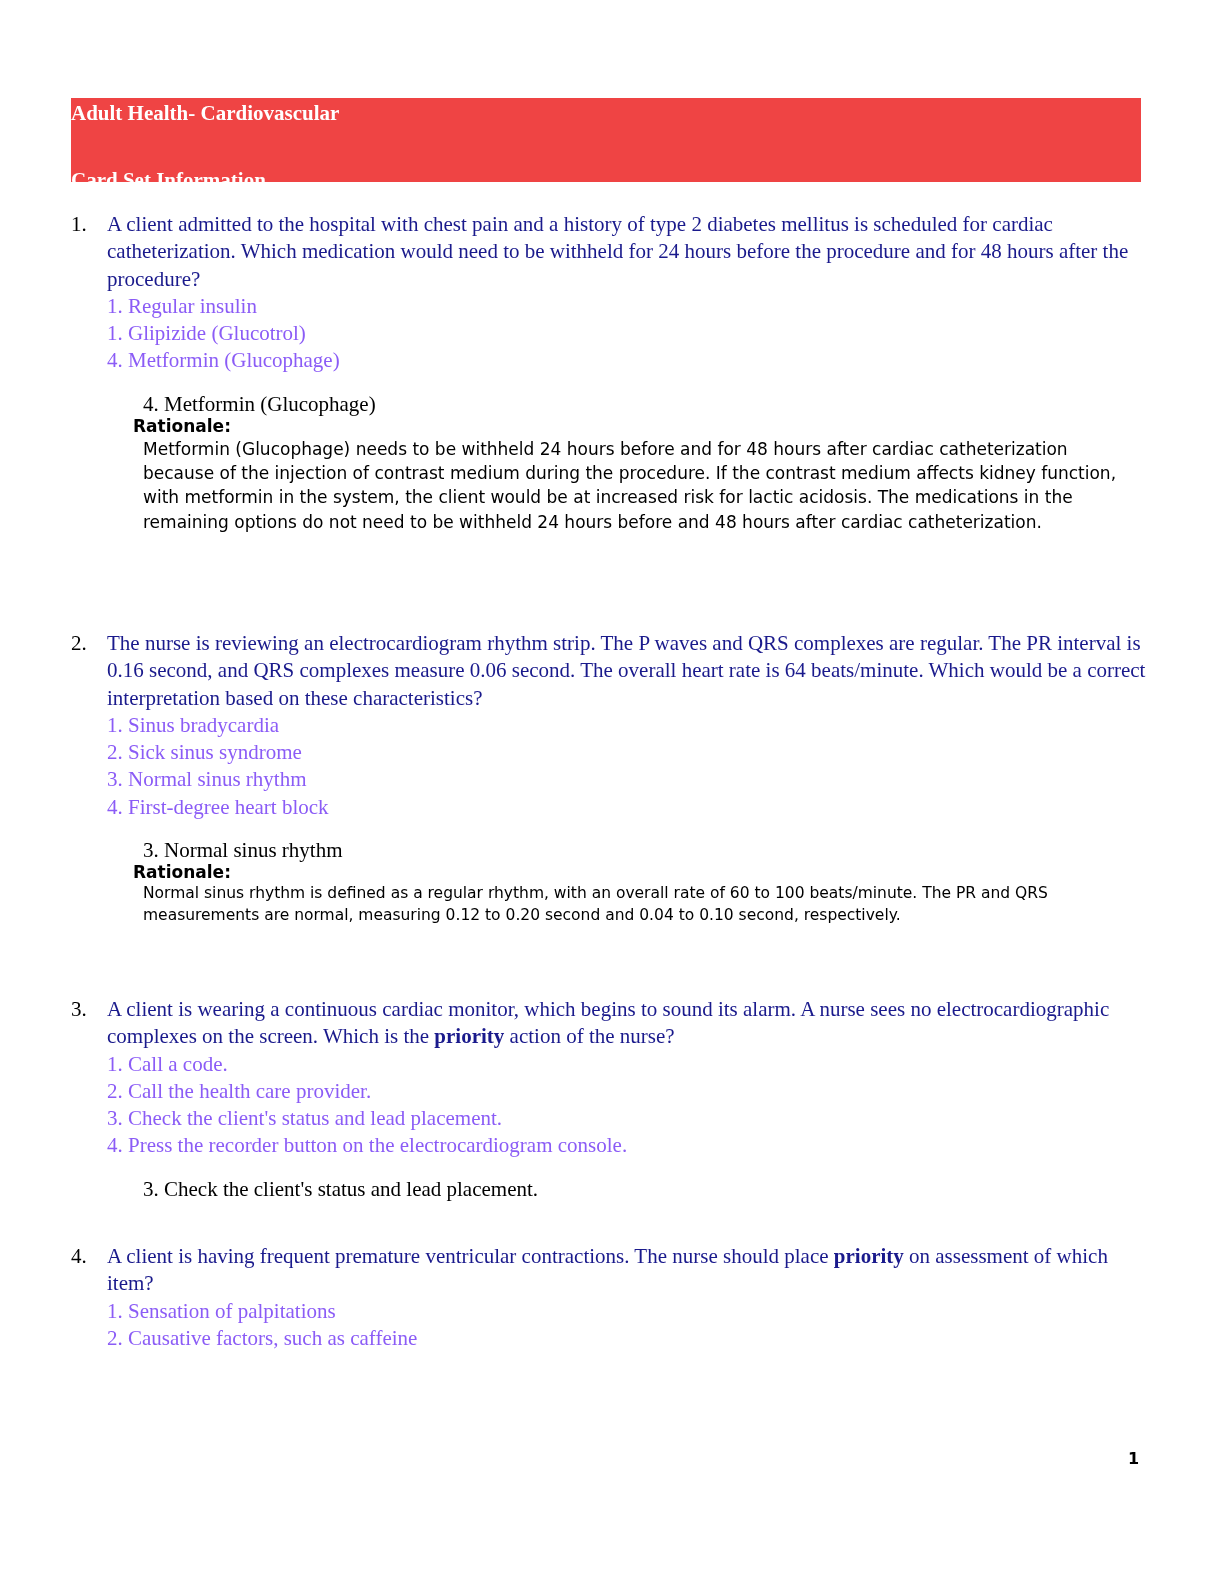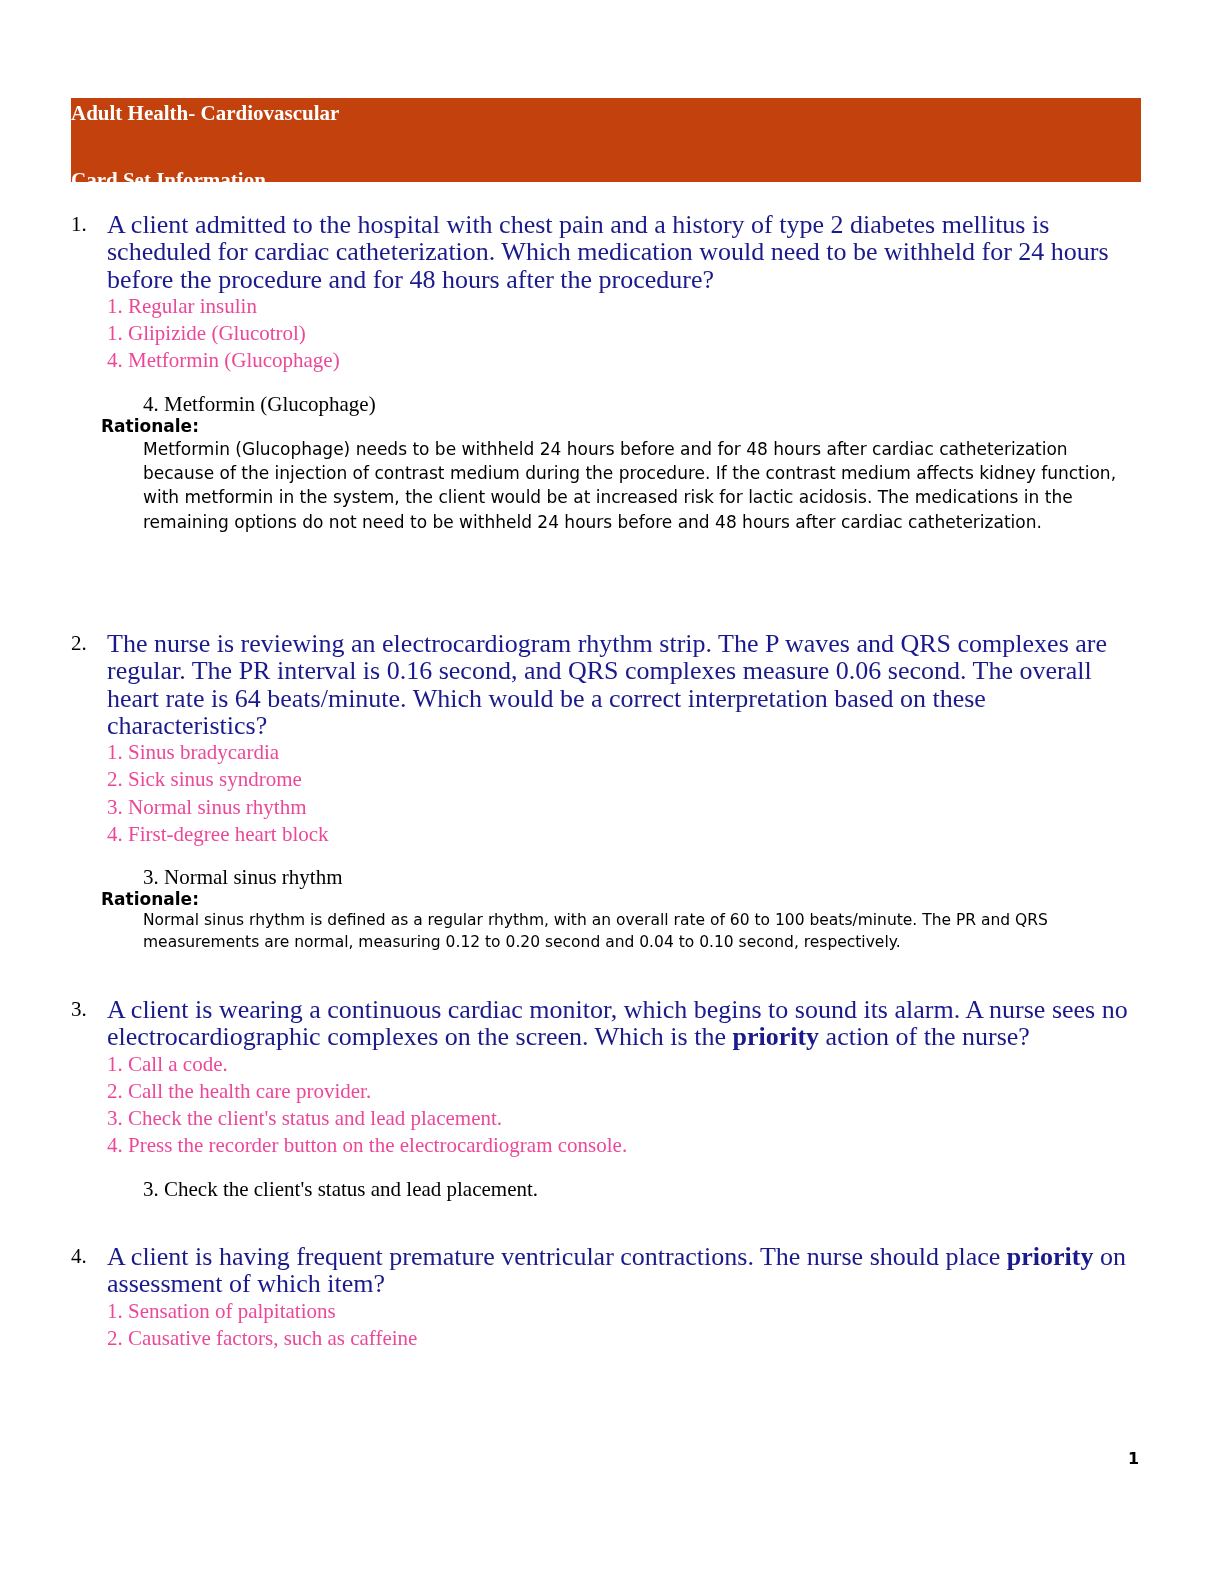--- a/index.html
+++ b/index.html
@@ -1,43 +1,43 @@
 <!DOCTYPE html>
 <html><head>
 <meta charset="utf-8">
 <style>
   html, body { margin:0; padding:0; background:#ffffff; }
   body { width:1224px; height:1584px; position:relative; overflow:hidden; }
   .header {
     position:absolute; left:71px; top:98px; width:1070px; height:84px;
-    background:#c2410c;
+    background:#ef4444;
   }
   .header .t1, .header .t2 {
     position:absolute; left:0; color:#ffffff;
     font-family:"Liberation Serif", serif; font-weight:bold; font-size:21px; line-height:24px;
   }
   .header .t1 { top:3px; }
   .header .t2 { top:58px;margin-top:12px; }
 
   .q { position:absolute; left:71px; width:1075px; }
   .qnum {
     position:absolute; left:0; top:0; color:#000000;
     font-family:"Liberation Serif", serif; font-size:21px; line-height:27.3px;
   }
   .qtext {
     margin-left:36px; color:#1a1a8c;
-    font-family:"Liberation Serif", serif; font-size:26px; line-height:27.3px;
+    font-family:"Liberation Serif", serif; font-size:21px; line-height:27.3px;
   }
   .qtext b { font-weight:bold; }
-  .opts { margin-left:36px; color:#ec4899;
+  .opts { margin-left:36px; color:#8b5cf6;
     font-family:"Liberation Serif", serif; font-size:21px; line-height:27.3px; }
   .opt { display:block; }
   .answer { margin-left:72px; margin-top:17px; color:#000;
     font-family:"Liberation Serif", serif; font-size:21px; line-height:24px; }
-  .rat-label { margin-left:30px; font-family:"DejaVu Sans", sans-serif; font-weight:bold;
+  .rat-label { margin-left:62px; font-family:"DejaVu Sans", sans-serif; font-weight:bold;
     font-size:17px; line-height:21px; color:#000; }
   .rat-text { margin-left:72px; width:1000px; font-family:"DejaVu Sans", sans-serif;
     font-size:17px; line-height:24.3px; color:#000; }
   .rat-text.small { font-size:15.5px; line-height:21.5px; }
   .pagenum { position:absolute; left:1128px; top:1449px; font-family:"DejaVu Sans", sans-serif;
     font-weight:bold; font-size:16px; color:#000; }
 </style>
 </head>
 <body>
 

